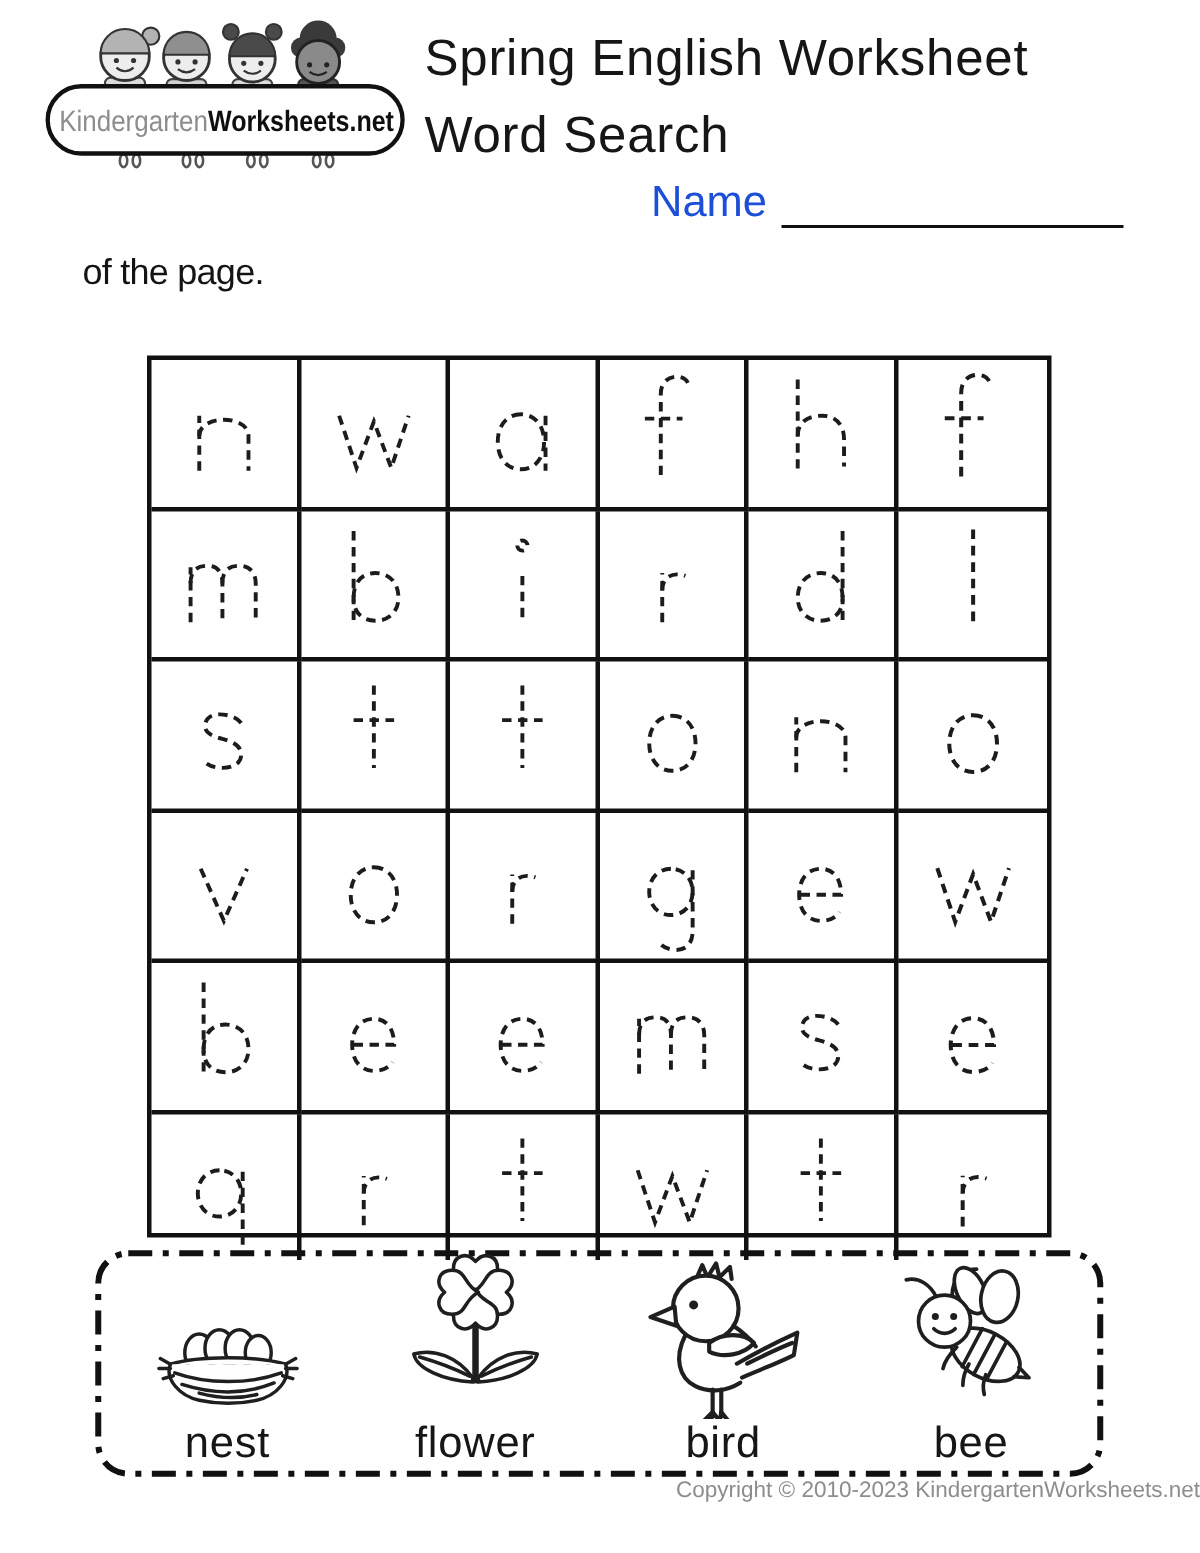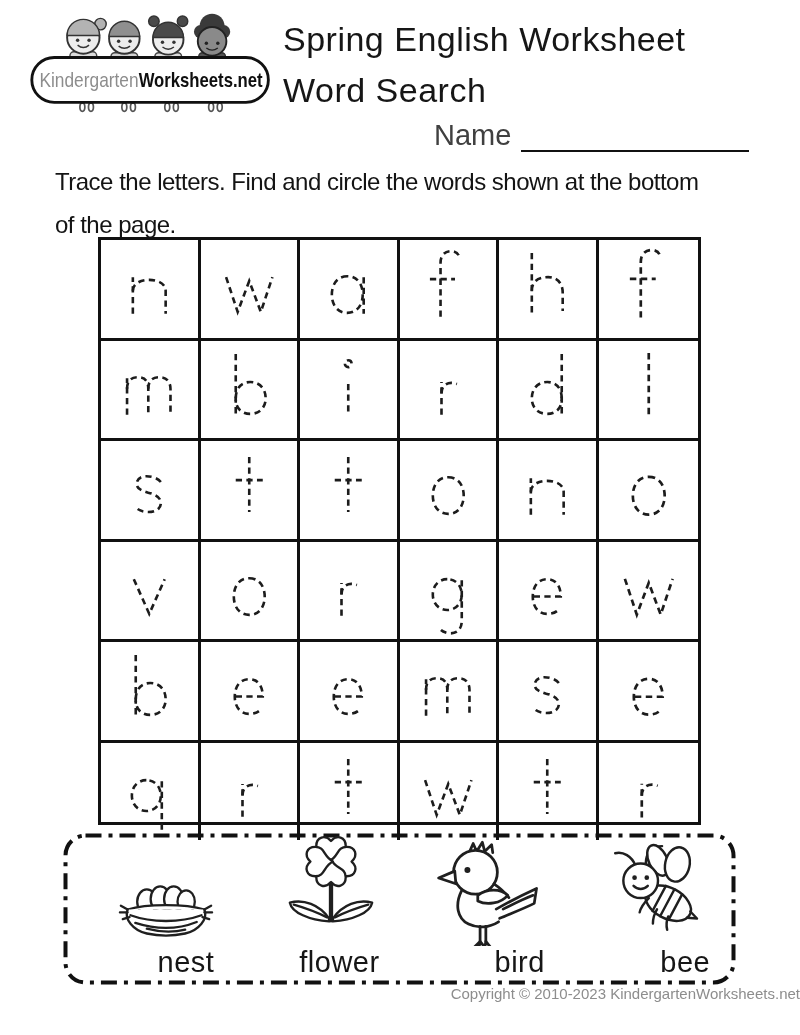--- a/index.html
+++ b/index.html
@@ -3,37 +3,37 @@
 <meta charset="utf-8">
 <style>
   html,body{margin:0;padding:0;background:#fff;}
   body{font-family:"Liberation Sans",sans-serif;color:#141414;}
   #page{position:relative;width:800px;height:1035px;background:#fff;overflow:hidden;margin:0 auto;}
 
   .logo-svg{position:absolute;left:28px;top:6px;width:248px;height:124px;}
   .www{position:absolute;left:36px;top:117px;font-size:15.5px;color:#9a9a9a;letter-spacing:.4px;}
 
   .title{position:absolute;left:283px;top:14px;font-size:34px;line-height:1.5;color:#161616;letter-spacing:.5px;}
-  .name-row{position:absolute;left:434px;top:119px;display:flex;align-items:flex-end;font-size:29px;color:#404040;}
+  .name-row{position:absolute;left:434px;top:119px;display:flex;align-items:flex-end;font-size:29px;color:#1d4ed8;}
   .name-line{width:228px;border-bottom:2.5px solid #111;height:30px;margin-left:10px;}
 
   .instructions{position:absolute;left:55px;top:160px;font-size:24px;letter-spacing:-0.5px;line-height:1.8;color:#141414;white-space:nowrap;}
 
   .letter-grid{position:absolute;left:98px;top:237px;width:603px;height:588px;
     display:grid;grid-template-columns:repeat(6,1fr);grid-template-rows:repeat(6,1fr);
     border:3px solid #111;box-sizing:border-box;background:#fff;}
   .cell{border-right:3px solid #111;border-bottom:3px solid #111;box-sizing:border-box;}
   .cell:nth-child(6n){border-right:none;}
   .cell:nth-child(n+31){border-bottom:none;}
   .cell svg{width:100%;height:100%;display:block;}
 
   .word-box{position:absolute;left:63px;top:833px;width:673px;height:152px;}
   .word-box .frame{position:absolute;left:0;top:0;width:100%;height:100%;}
   .wb-items{position:absolute;left:6px;top:4px;right:6px;bottom:6px;display:flex;align-items:flex-end;justify-content:space-around;}
-  .wb-item{display:flex;flex-direction:column;align-items:flex-end;width:19%;}
+  .wb-item{display:flex;flex-direction:column;align-items:center;width:19%;}
   .wb-pic{height:104px;display:flex;align-items:flex-end;justify-content:center;}
   .wb-label{font-size:29px;color:#161616;margin-top:0px;letter-spacing:.5px;}
 
   .footer{position:absolute;left:0;right:0;top:985px;text-align:right;color:#8d8d8d;font-size:15px;line-height:1.25;}
 </style>
 </head>
 <body>
 
 <div id="page">
 
@@ -94,21 +94,20 @@
     <div>Spring English Worksheet</div>
     <div>Word Search</div>
   </div>
 
   <div class="name-row">
     <span>Name</span>
     <span class="name-line"></span>
   </div>
 
   <div class="instructions">
-    <div>Trace the letters. Find and circle the words shown at the bottom</div>
     <div>of the page.</div>
   </div>
 
   <div class="letter-grid">
       <div class="cell">
         <svg viewBox="0 0 100 98">
           <path d="M33,75 L33,37" fill="none" stroke="#1c1c1c" stroke-width="2.7" stroke-dasharray="6.5 4.5"></path>
           <path d="M33,51 C33,36 67,36 67,51 L67,75" fill="none" stroke="#1c1c1c" stroke-width="2.7" stroke-dasharray="6.5 4.5"></path>
         </svg>
       </div>

